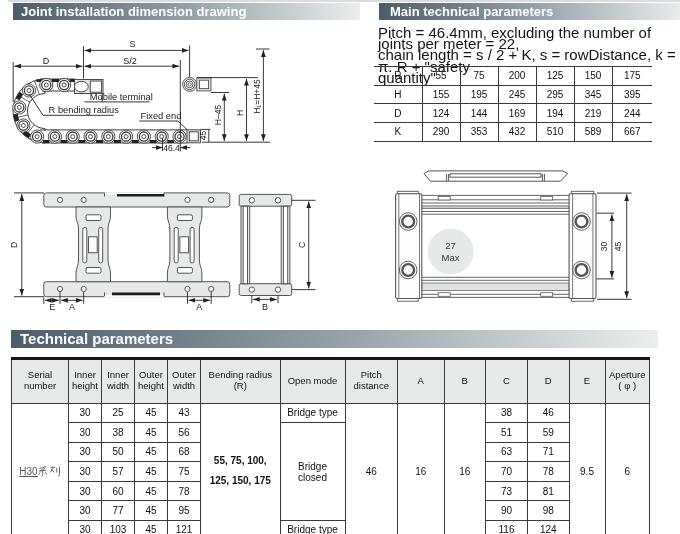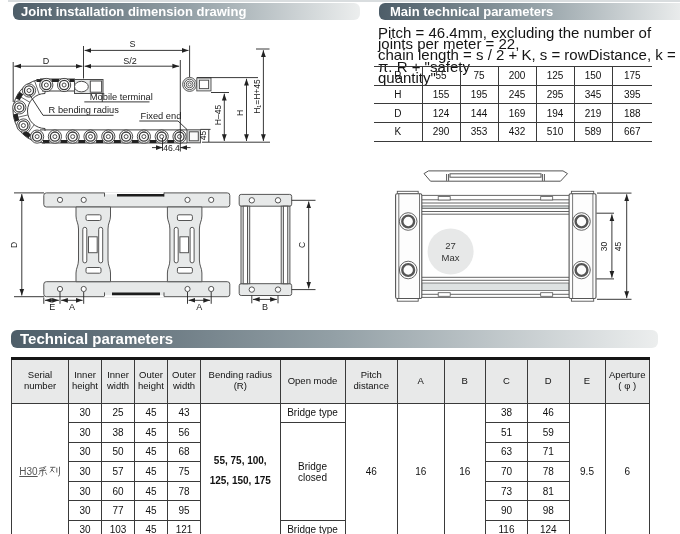--- a/index.html
+++ b/index.html
@@ -1,19 +1,19 @@
 <!DOCTYPE html>
 <html><head>
 <meta charset="utf-8">
 <style>
 html,body{margin:0;padding:0;background:#fff;}
 #page{position:relative;width:680px;height:534px;background:#fff;overflow:hidden;
   font-family:"Liberation Sans",sans-serif;}
 .bar{position:absolute;height:17.5px;background:linear-gradient(90deg,#4d5d68 0%,#93a0a6 50%,#eceeee 100%);
-  color:#fff;font-weight:bold;font-size:13px;line-height:17.5px;white-space:nowrap;border-radius:6px;}
+  color:#fff;font-weight:bold;font-size:13px;line-height:17.5px;white-space:nowrap;}
 #smalltable{position:absolute;left:374px;top:66px;border-collapse:collapse;table-layout:fixed;}
 #smalltable td{border-top:1px solid #3a3a3a;border-bottom:1px solid #3a3a3a;border-left:1px solid #3a3a3a;border-right:1px solid #3a3a3a;
   text-align:center;font-size:10px;color:#111;padding:0;}
 #smalltable td:first-child{border-left:none;}
 #smalltable td:last-child{border-right:none;}
 #bigtable{position:absolute;left:11px;top:356.5px;border-collapse:collapse;table-layout:fixed;
   border-top:3px solid #161616;border-bottom:3px solid #161616;}
 #bigtable td,#bigtable th{border:1px solid #3a3a3a;text-align:center;vertical-align:middle;
   padding:0;font-weight:normal;color:#111;}
 #bigtable th{font-size:9.5px;line-height:1.15;background:#e8e9e9;}
@@ -61,21 +61,21 @@
           <td>345</td>
           <td>395</td>
         </tr>
 <tr style="height:18.7px">
           <td>D</td>
           <td>124</td>
           <td>144</td>
           <td>169</td>
           <td>194</td>
           <td>219</td>
-          <td>188</td>
+          <td>244</td>
         </tr>
 <tr style="height:18.7px">
           <td>K</td>
           <td>290</td>
           <td>353</td>
           <td>432</td>
           <td>510</td>
           <td>589</td>
           <td>667</td>
         </tr>

